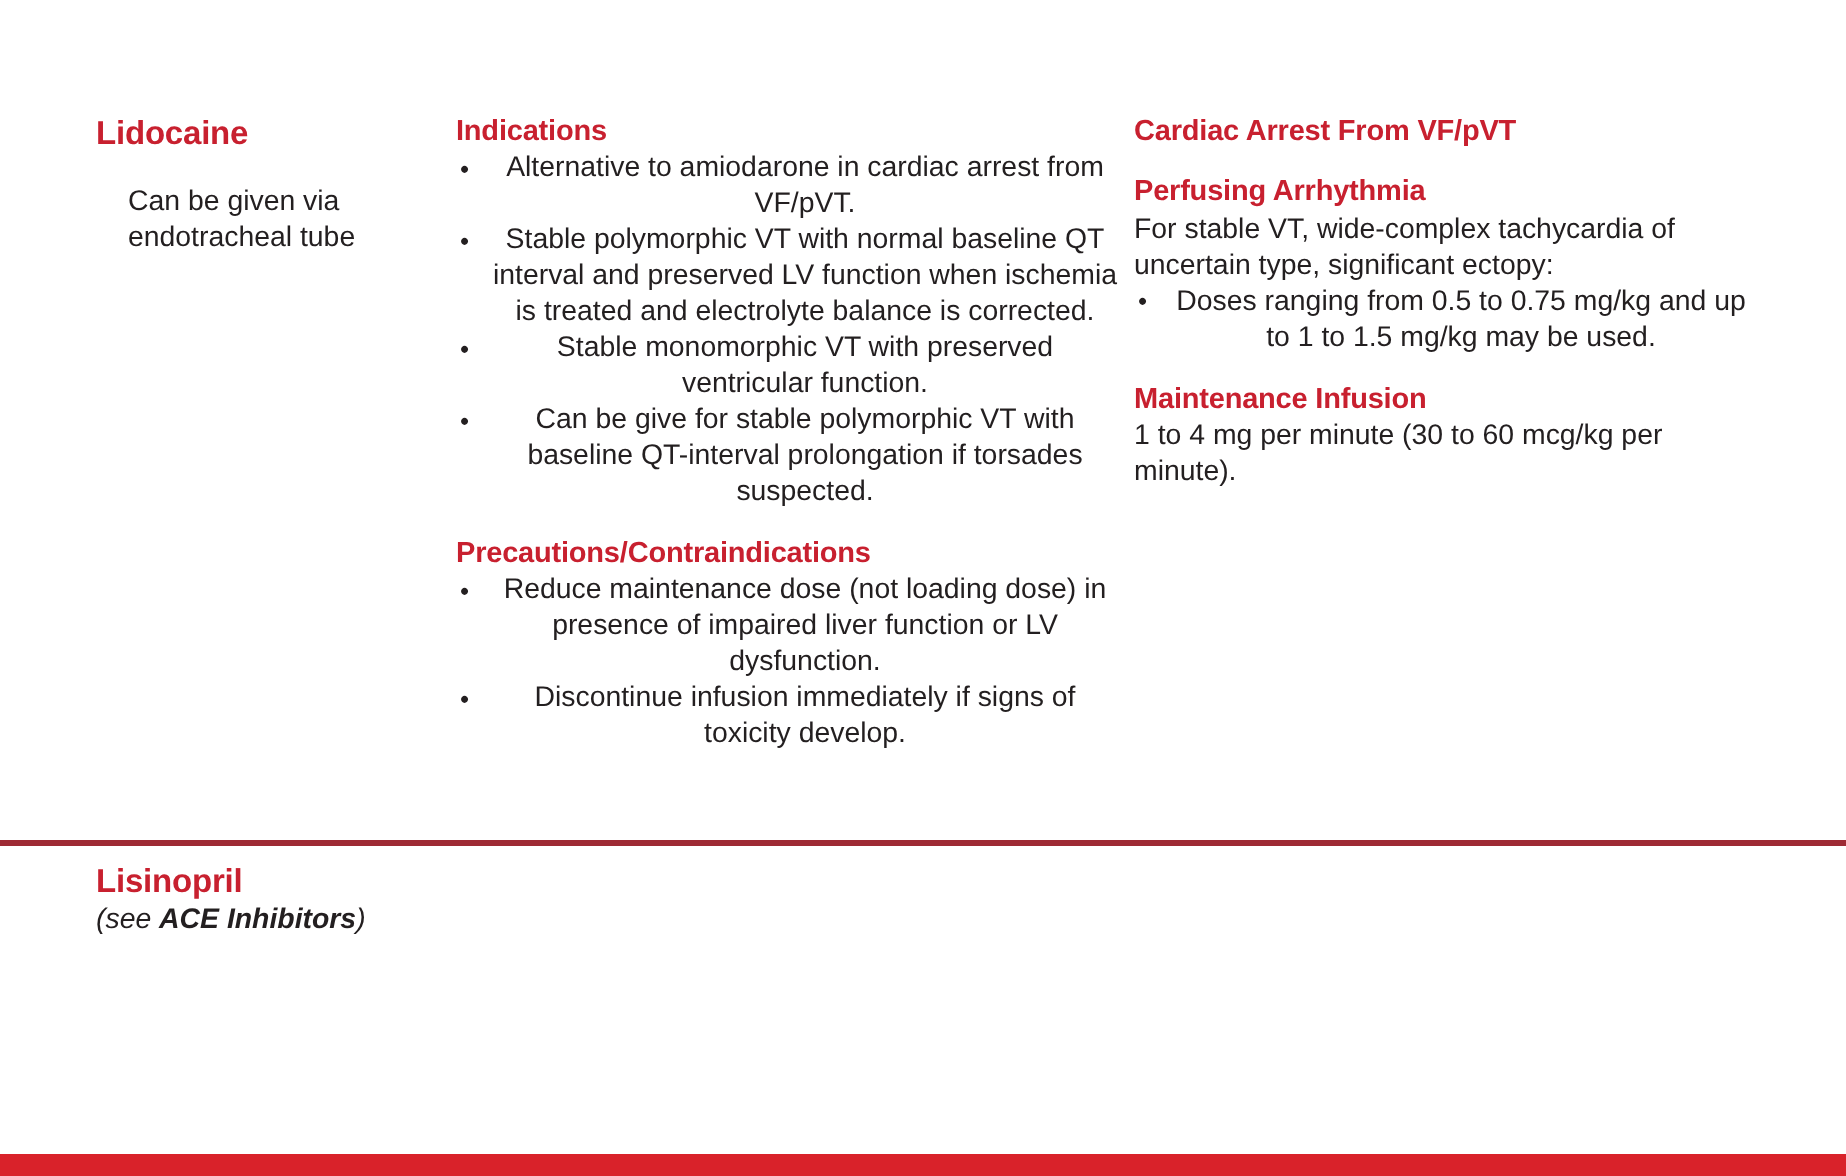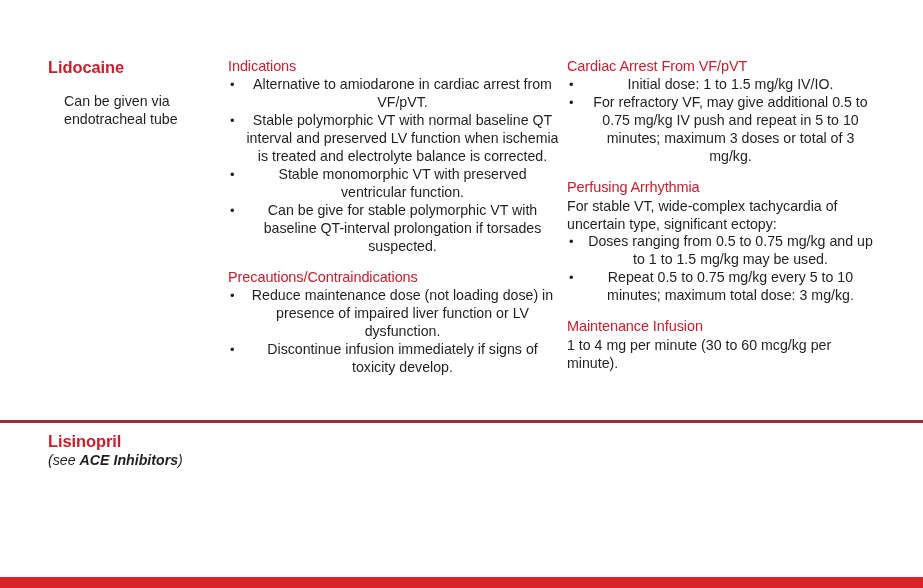--- a/index.html
+++ b/index.html
@@ -43,21 +43,21 @@
     font-size: 16.5px;
     font-weight: bold;
     line-height: 1.18;
     margin: 0 0 9px 0;
     letter-spacing: -0.1px;
   }
 
   .sub-head {
     color: #c8202f;
     font-size: 14.5px;
-    font-weight: normal;
+    font-weight: bold;
     line-height: 1.2;
     margin: 0 0 1px 0;
     letter-spacing: -0.1px;
   }
   .sub-head.spaced { margin-top: 13px; }
 
   .body-text {
     font-size: 14.2px;
     line-height: 1.265;
     margin: 16px;
@@ -173,30 +173,25 @@
       <ul class="bullets">
         <li>Reduce maintenance dose (not loading dose) in presence of impaired liver function or LV dysfunction.</li>
         <li>Discontinue infusion immediately if signs of toxicity develop.</li>
       </ul>
 
     </div>
 
     <div class="col col-right">
 
       <div class="sub-head">Cardiac Arrest From VF/pVT</div>
-      <ul class="bullets">
-        <li>Initial dose: 1 to 1.5 mg/kg IV/IO.</li>
-        <li>For refractory VF, may give additional 0.5 to 0.75 mg/kg IV push and repeat in 5 to 10 minutes; maximum 3 doses or total of 3 mg/kg.</li>
-      </ul>
 
       <div class="sub-head spaced">Perfusing Arrhythmia</div>
       <p class="para">For stable VT, wide-complex tachycardia of uncertain type, significant ectopy:</p>
       <ul class="bullets">
         <li>Doses ranging from 0.5 to 0.75 mg/kg and up to 1 to 1.5 mg/kg may be used.</li>
-        <li>Repeat 0.5 to 0.75 mg/kg every 5 to 10 minutes; maximum total dose: 3 mg/kg.</li>
       </ul>
 
       <div class="sub-head spaced">Maintenance Infusion</div>
       <p class="para">1 to 4 mg per minute (30 to 60 mcg/kg per minute).</p>
 
     </div>
 
   </div>
 
   <div class="divider"></div>

